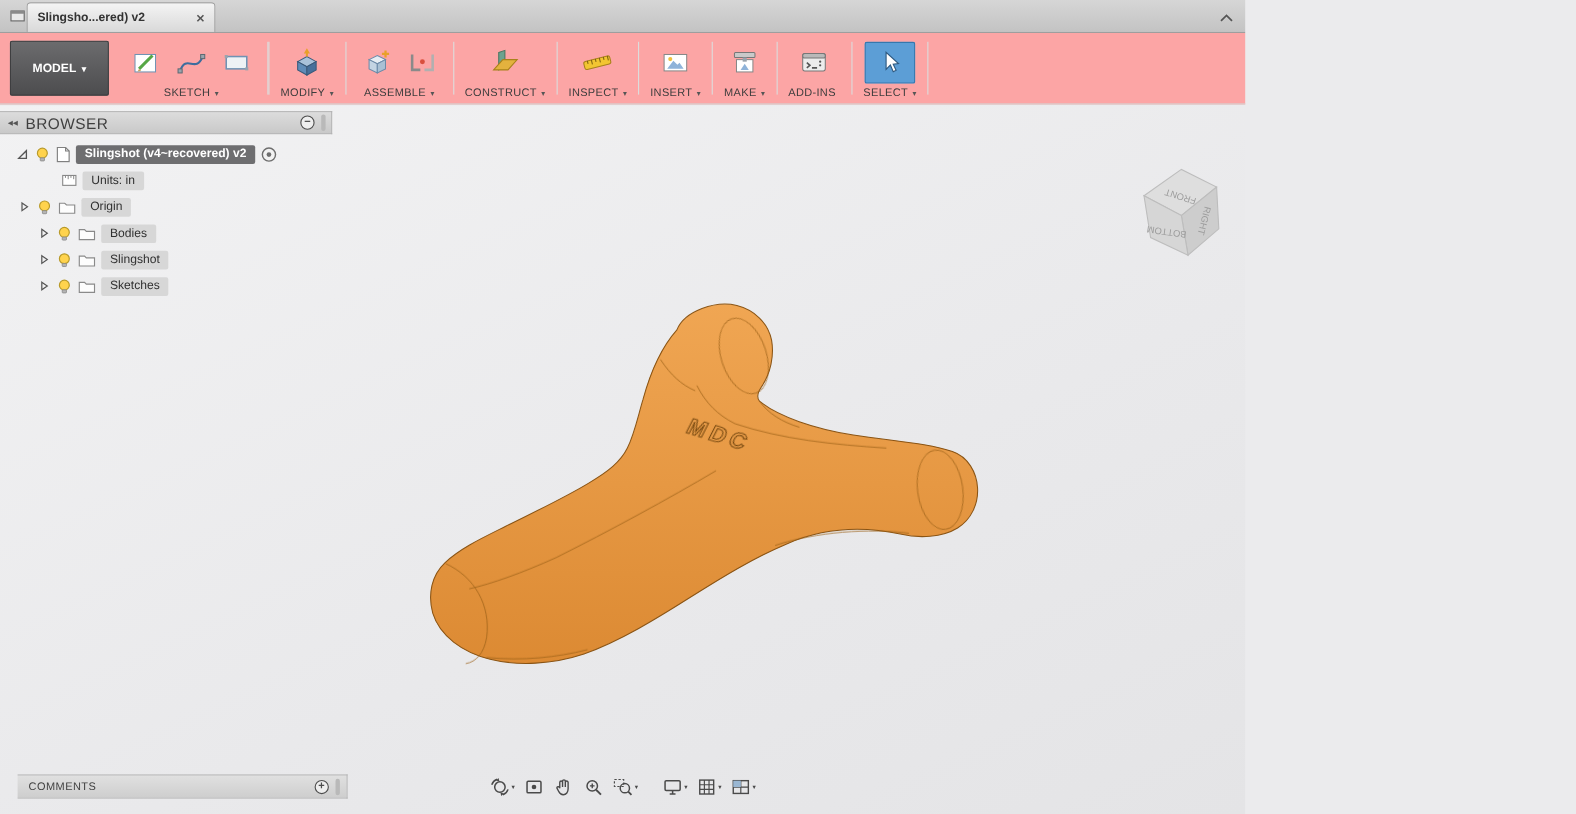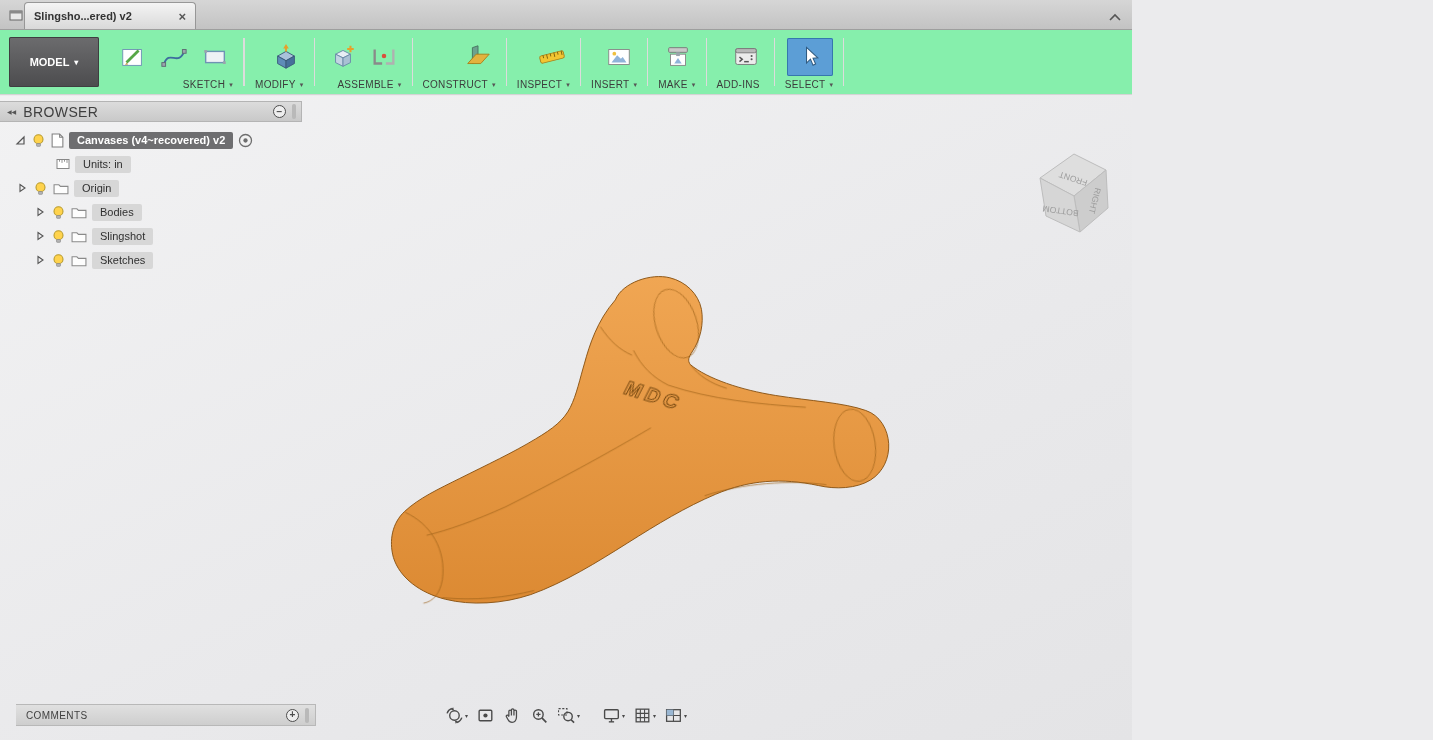--- a/index.html
+++ b/index.html
@@ -8,24 +8,24 @@
 
   
   .tabstrip { position:relative; height:30px; background:linear-gradient(#d6d6d6,#c3c3c3); border-bottom:1px solid #9e9e9e; display:flex; align-items:flex-end; }
   .app-icon { position:absolute; left:9px; top:8px; }
   .tab { margin-left:24px; height:27px; width:172px; background:linear-gradient(#f4f4f4,#d9d9d9); border:1px solid #979797; border-bottom:none; border-radius:4px 4px 0 0; display:flex; align-items:center; padding:0 9px; font-size:11px; font-weight:bold; color:#333; }
   .tab-title { white-space:nowrap; overflow:hidden; }
   .tab-close { margin-left:auto; color:#555; font-size:13px; line-height:1; cursor:default; }
   .strip-chevron { position:absolute; right:10px; top:8px; }
 
   
-  .toolbar { height:65px; background:#86efac; border-bottom:1px solid #d4d4d4; display:flex; align-items:stretch; }
+  .toolbar { height:65px; background:#fca5a5; border-bottom:1px solid #d4d4d4; display:flex; align-items:stretch; }
   .workspace-btn { width:90px; margin:7px 6px 7px 9px; background:linear-gradient(#6c6c6e,#4c4c4e); color:#fff; font-size:11px; font-weight:bold; display:flex; align-items:center; justify-content:center; gap:5px; border-radius:2px; box-shadow:inset 0 0 0 1px #3e3e40; cursor:pointer; }
   .workspace-btn .caret { font-size:8px; }
-  .tgroup { display:flex; flex-direction:column; align-items:flex-end; justify-content:space-between; padding:4px 10px 3px; }
+  .tgroup { display:flex; flex-direction:column; align-items:center; justify-content:space-between; padding:4px 10px 3px; }
   .tools { display:flex; gap:5px; align-items:center; flex:1; }
   .tool-btn { width:36px; height:38px; border:none; background:transparent; display:flex; align-items:center; justify-content:center; border-radius:2px; cursor:pointer; }
   .tool-btn.hl { background:#5c9ed6; box-shadow:inset 0 0 0 1px #3577ad; width:46px; }
   .group-label { font-size:10px; color:#3c3c3c; letter-spacing:.3px; display:flex; align-items:center; gap:4px; padding-bottom:1px; cursor:pointer; }
   .group-label .caret { font-size:7px; color:#555; }
   .vsep { width:1px; background:#dcdcdc; margin:8px 0; }
 
   
   .stage { position:absolute; left:0; top:96px; right:0; bottom:0; background:linear-gradient(155deg,#f2f2f3 0%,#e9e9eb 60%,#e4e4e6 100%); }
   .model-svg { position:absolute; inset:0; width:100%; height:100%; }
@@ -317,21 +317,21 @@
                 <circle cx="7" cy="5.8" r="4.2" fill="#ffd34d" stroke="#b89a2a"></circle>
                 <rect x="5.2" y="9.8" width="3.6" height="2.6" rx="0.6" fill="#b5b5b5" stroke="#8a8a8a" stroke-width="0.7"></rect>
               </svg>
           </span>
           <span class="icn">
             <svg width="13" height="15" viewBox="0 0 12 14">
                 <path d="M1 1 h7 l3 3 v9 H1 Z" fill="#fff" stroke="#808080"></path>
                 <path d="M8 1 v3 h3" fill="none" stroke="#808080"></path>
               </svg>
           </span>
-          <span class="pill root-pill">Canvases (v4~recovered) v2</span>
+          <span class="pill root-pill">Slingshot (v4~recovered) v2</span>
           <span class="icn">
             <svg width="15" height="15" viewBox="0 0 14 14">
                 <circle cx="7" cy="7" r="5.6" fill="#f2f2f2" stroke="#6e6e6e" stroke-width="1.2"></circle>
                 <circle cx="7" cy="7" r="2" fill="#6e6e6e"></circle>
               </svg>
           </span>
         </div>
 
 
         <div class="trow" style="padding-left:56px">

